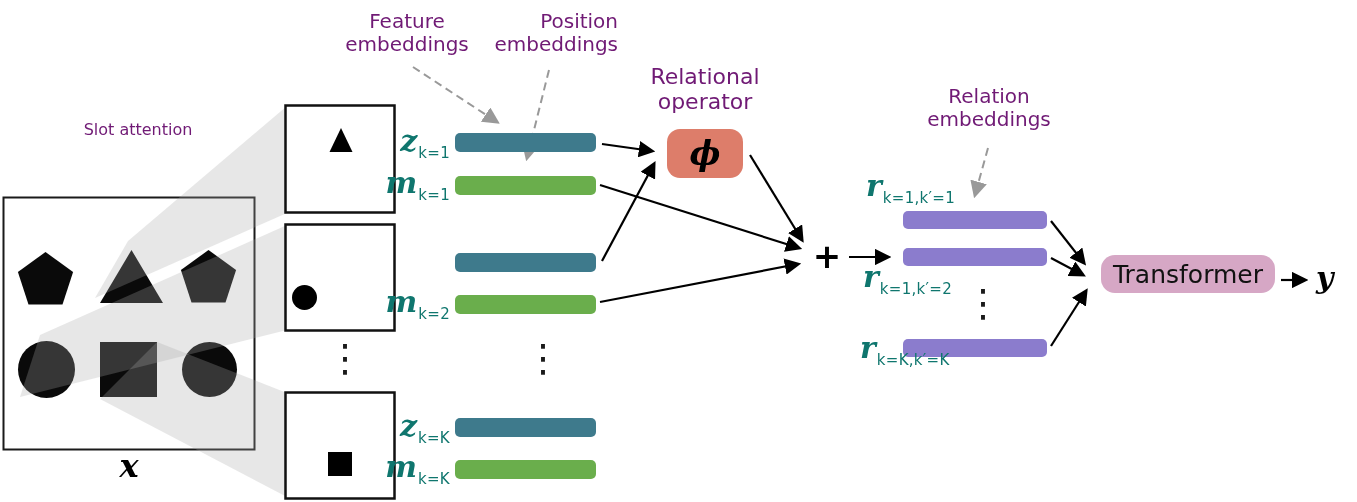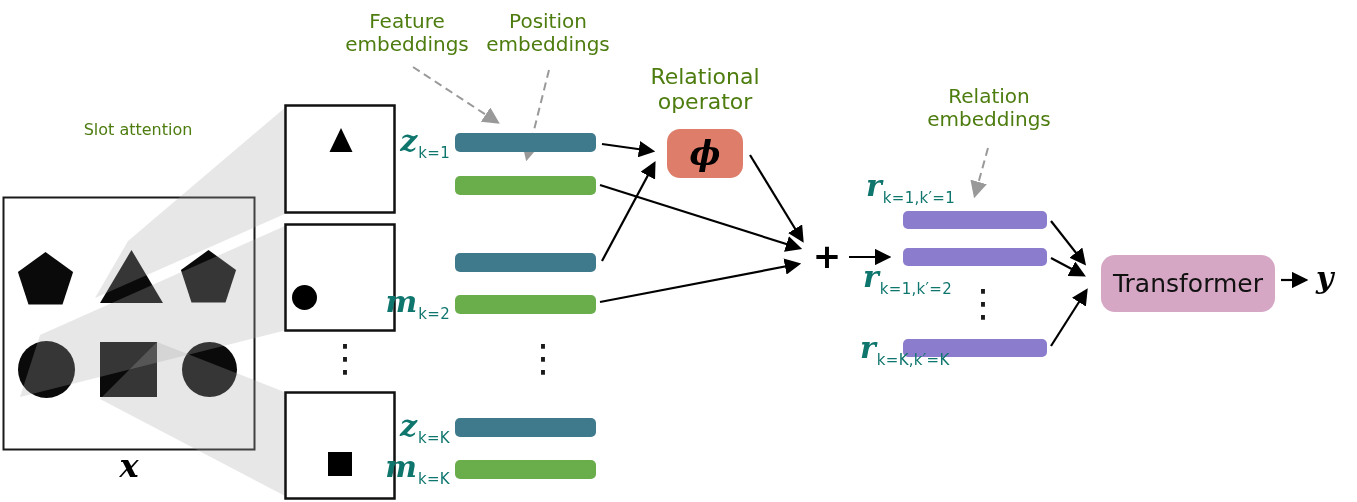--- a/index.html
+++ b/index.html
@@ -1,21 +1,21 @@
 <!DOCTYPE html>
 <html style="--feature-bar: #3e7a8c; --position-bar: #6aae4c; --relation-bar: #8b7ccd; --operator-box: #dd7d6a; --transformer-box: #d6a7c5; --beam-gray: #aaaaaa; --dashed-arrow: #999999;"><head>
 <meta charset="utf-8">
 <style>
   html,body{margin:0;padding:0;background:#fff;}
   .canvas{
     position:relative;width:1357px;height:502px;background:#ffffff;overflow:hidden;
     font-family:"DejaVu Sans","Liberation Sans",sans-serif;color:#111;
   }
   svg.layer{position:absolute;left:0;top:0;}
-  .lbl{position:absolute;text-align:center;line-height:1.14;font-size:20px;color:#4d7c0f;}
+  .lbl{position:absolute;text-align:center;line-height:1.14;font-size:20px;color:#701a75;}
   .lbl.big{font-size:16px;}
   .lbl.op{font-size:22px;}
   .mrow{
     position:absolute;white-space:nowrap;color:#0f766e;
     font-family:"DejaVu Serif","Liberation Serif",serif;font-style:italic;font-weight:bold;
     font-size:30px;line-height:36px;
   }
   .mrow .msub{
     font-family:"DejaVu Sans","Liberation Sans",sans-serif;font-style:normal;font-weight:normal;
     font-size:15px;vertical-align:-7px;margin-left:1px;letter-spacing:.3px;
@@ -24,21 +24,21 @@
   .bar{position:absolute;border-radius:5px;}
   .bar.f{left:455px;width:141px;height:19px;background:var(--feature-bar,#3e7a8c);}
   .bar.p{left:455px;width:141px;height:19px;background:var(--position-bar,#6aae4c);}
   .bar.r{left:903px;width:144px;height:18px;background:var(--relation-bar,#8b7ccd);}
   .opbox{
     position:absolute;left:667px;top:129px;width:76px;height:49px;border-radius:13px;
     background:var(--operator-box,#dd7d6a);display:flex;align-items:center;justify-content:center;
     font-family:"DejaVu Serif","Liberation Serif",serif;font-style:italic;font-weight:bold;font-size:33px;color:#000;
   }
   .trbox{
-    position:absolute;left:1101px;top:255px;width:174px;height:57px;border-radius:14px;
+    position:absolute;left:1101px;top:255px;width:174px;height:38px;border-radius:14px;
     background:var(--transformer-box,#d6a7c5);display:flex;align-items:center;justify-content:center;
     font-size:25px;color:#111;
   }
   .plus{position:absolute;left:810px;top:236px;width:34px;text-align:center;
     font-size:34px;font-weight:bold;line-height:40px;color:#000;}
   .xlab{position:absolute;left:94px;top:447px;width:70px;text-align:center;
     font-family:"DejaVu Serif","Liberation Serif",serif;font-style:italic;font-weight:bold;font-size:32px;color:#000;}
   .ylab{position:absolute;left:1316px;top:260px;width:40px;
     font-family:"DejaVu Serif","Liberation Serif",serif;font-style:italic;font-weight:bold;font-size:30px;color:#000;}
   .dots{position:absolute;width:22px;text-align:center;font-size:38px;line-height:1;color:#1a1a1a;}
@@ -103,28 +103,31 @@
       <line x1="413" y1="67" x2="497" y2="122" marker-end="url(#ahg)"></line>
       <line x1="549" y1="70" x2="527" y2="158" marker-end="url(#ahg)"></line>
       <line x1="988" y1="148" x2="975" y2="195" marker-end="url(#ahg)"></line>
     </g>
   </svg>
 
   <div class="lbl big" style="left:40px;top:121px;width:196px;">Slot attention</div>
   <div class="xlab">x</div>
 
   <div class="lbl" style="left:337px;top:10px;width:140px;">Feature embeddings</div>
-  <div class="lbl" style="left:478px;top:10px;width:140px;">Position embeddings</div>
+  <div class="lbl" style="left:478px;top:10px;width:140px;text-align:right;">Position embeddings</div>
   <div class="lbl" style="left:919px;top:85px;width:140px;">Relation embeddings</div>
   <div class="lbl op" style="left:635px;top:64px;width:140px;">Relational operator</div>
 
   <div class="mrow right" style="top:123px;">
     <span>z</span><span class="msub">k=1</span>
   </div>
   <div class="bar f" style="top:133px;"></div>
+  <div class="mrow right" style="top:165px;">
+    <span>m</span><span class="msub">k=1</span>
+  </div>
   <div class="bar p" style="top:176px;"></div>
 
   <div class="bar f" style="top:253px;"></div>
   <div class="mrow right" style="top:284px;">
     <span>m</span><span class="msub">k=2</span>
   </div>
   <div class="bar p" style="top:295px;"></div>
 
   <div class="mrow right" style="top:408px;">
     <span>z</span><span class="msub">k=K</span>

